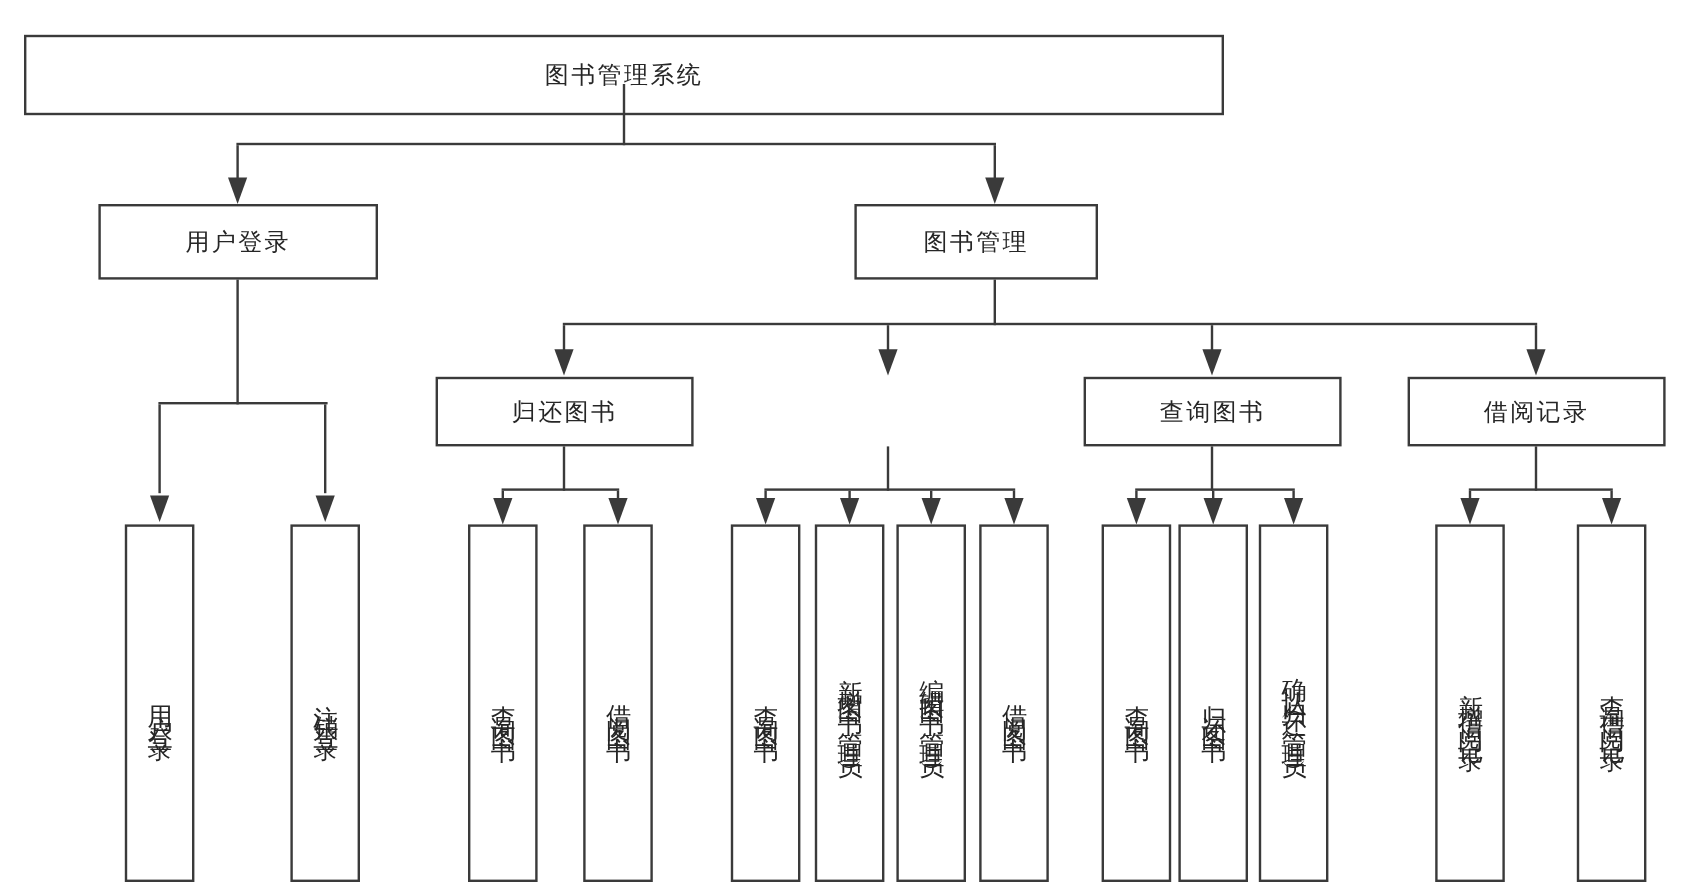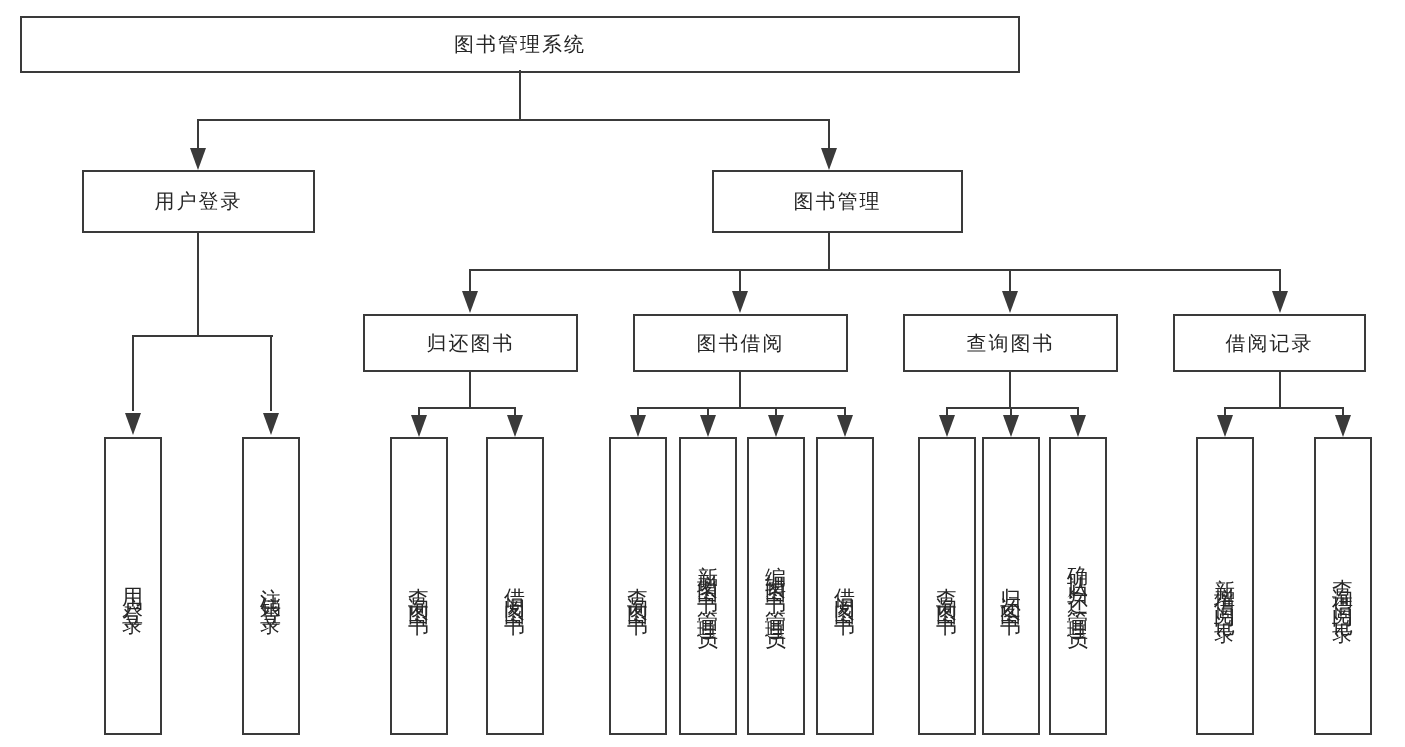--- a/index.html
+++ b/index.html
@@ -40,29 +40,28 @@
     position:absolute;right:10px;top:714px;
     font-size:20px;letter-spacing:1px;
     color:var(--watermark);z-index:5;white-space:nowrap;
   }
 </style>
 </head>
 <body>
 
 <div class="canvas">
 
-  <div class="box h" style="left:20px;top:16px;width:1000px;height:57px">图书管理系统</div>
+  <div class="box h" style="left:20px;top:29px;width:1000px;height:67px">图书管理系统</div>
 
   <div class="box h" style="left:82px;top:170px;width:233px;height:63px">用户登录</div>
-  <div class="box h" style="left:712px;top:170px;width:251px;height:63px">图书管理</div>
+  <div class="box h" style="left:712px;top:170px;width:203px;height:63px">图书管理</div>
 
   <div class="box h" style="left:363px;top:314px;width:215px;height:58px">归还图书</div>
-  <div class="box h" style="left:633px;top:314px;width:215px;height:58px">图书借阅</div>
   <div class="box h" style="left:903px;top:314px;width:215px;height:58px">查询图书</div>
-  <div class="box h" style="left:1173px;top:314px;width:193px;height:58px">借阅记录</div>
+  <div class="box h" style="left:1173px;top:314px;width:215px;height:58px">借阅记录</div>
 
   <div class="box v" style="left:104px;top:437px;width:58px;height:298px">用户登录</div>
   <div class="box v" style="left:242px;top:437px;width:58px;height:298px">注销登录</div>
 
   <div class="box v" style="left:390px;top:437px;width:58px;height:298px">查询图书</div>
   <div class="box v" style="left:486px;top:437px;width:58px;height:298px">借阅图书</div>
 
   <div class="box v" style="left:609px;top:437px;width:58px;height:298px">查询图书</div>
   <div class="box v" style="left:679px;top:437px;width:58px;height:298px">新增图书（管理员）</div>
   <div class="box v" style="left:747px;top:437px;width:58px;height:298px">编辑图书（管理员）</div>

